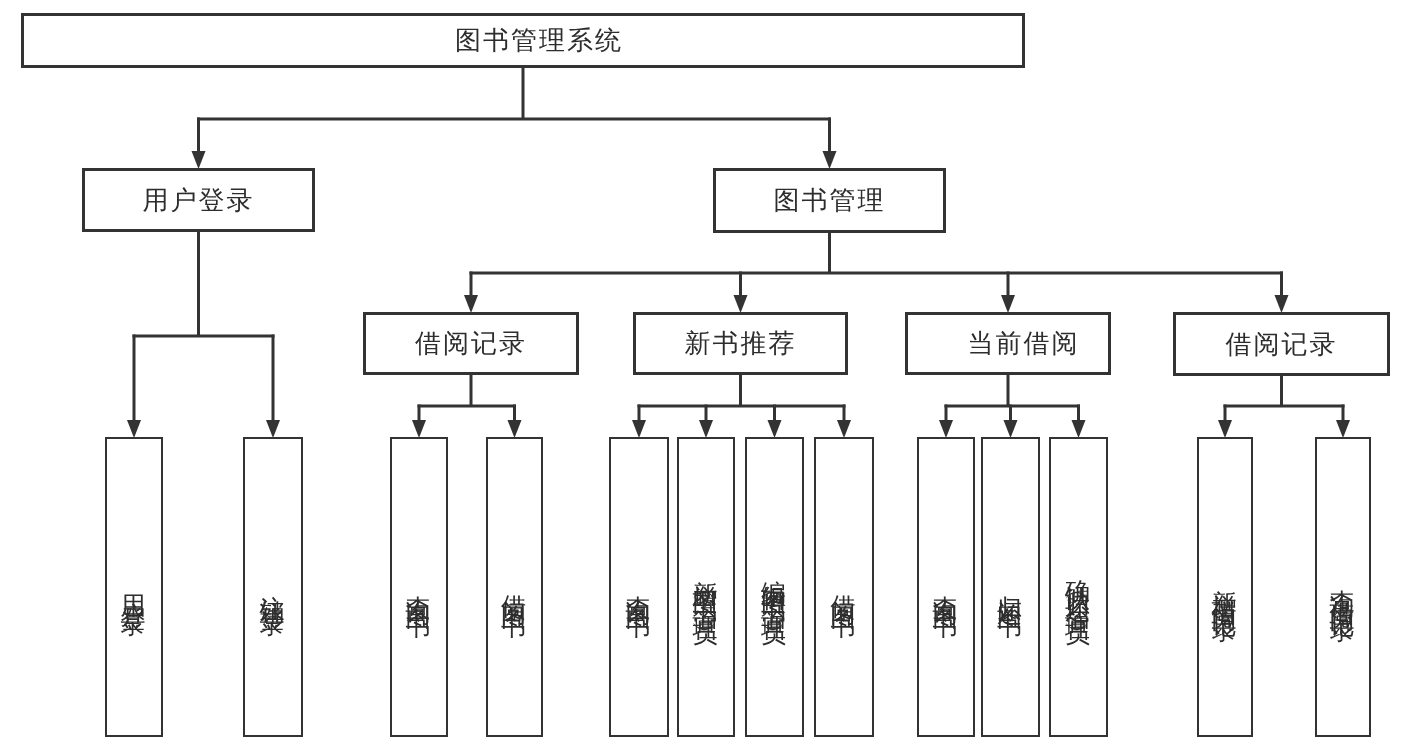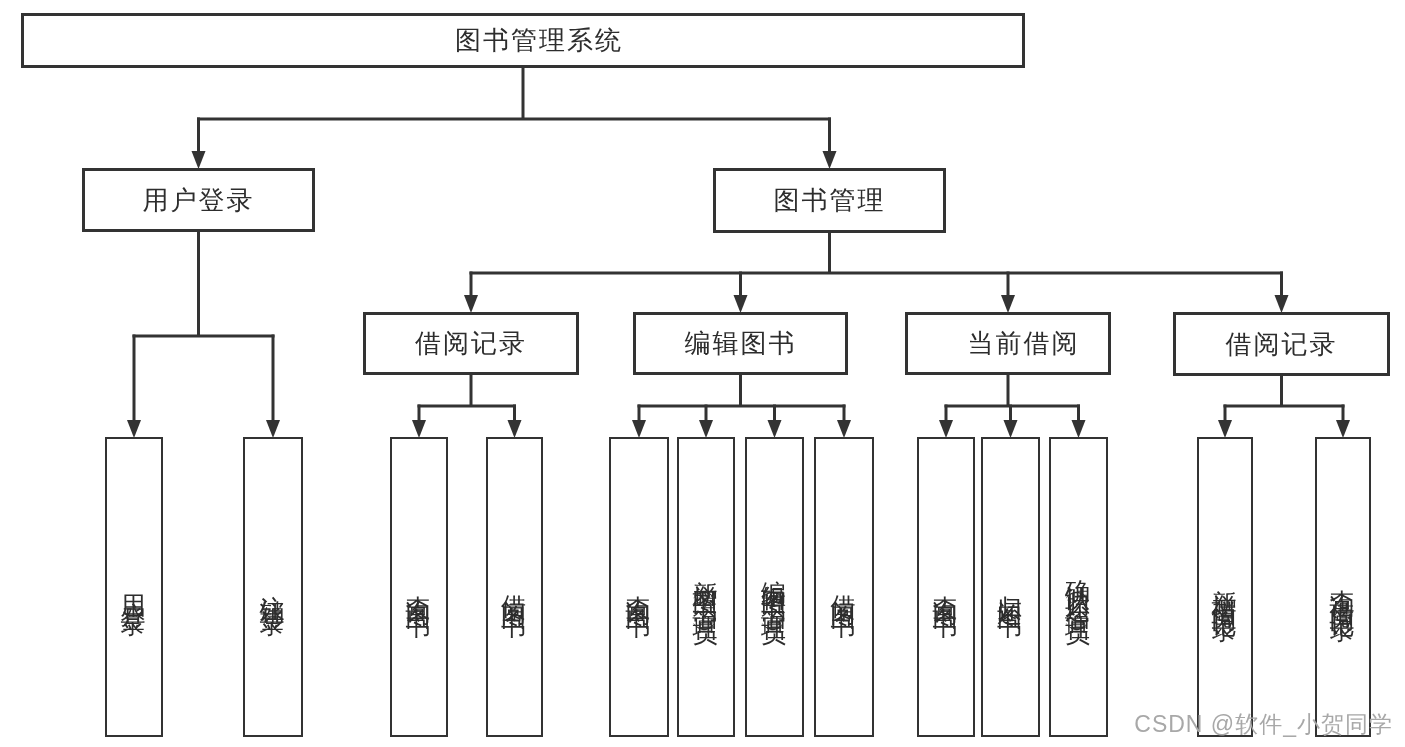--- a/index.html
+++ b/index.html
@@ -115,21 +115,21 @@
       <div class="node h" style="left: 82px; top: 168px; width: 233px; height: 64px;">
         <span>用户登录</span>
       </div>
       <div class="node h" style="left: 713px; top: 168px; width: 233px; height: 65px;">
         <span>图书管理</span>
       </div>
       <div class="node h" style="left: 363px; top: 312px; width: 216px; height: 63px;">
         <span>借阅记录</span>
       </div>
       <div class="node h" style="left: 633px; top: 312px; width: 215px; height: 63px;">
-        <span>编辑图书</span>
+        <span>新书推荐</span>
       </div>
       <div class="node h" style="left: 905px; top: 312px; width: 206px; height: 63px; padding-left: 31px;">
         <span>当前借阅</span>
       </div>
       <div class="node h" style="left: 1173px; top: 312px; width: 217px; height: 64px; font-family: Liberation Serif, serif;">
         <span>借阅记录</span>
       </div>
       <div class="node v" style="left: 105px; top: 437px; width: 58px; height: 300px;">
         <span>用户登录</span>
       </div>
@@ -163,14 +163,13 @@
       <div class="node v" style="left: 1049px; top: 437px; width: 59px; height: 300px;">
         <span>确认归还（管理员）</span>
       </div>
       <div class="node v" style="left: 1197px; top: 437px; width: 56px; height: 300px;">
         <span>新增借阅记录</span>
       </div>
       <div class="node v" style="left: 1315px; top: 437px; width: 56px; height: 300px;">
         <span>查询借阅记录</span>
       </div>
     </div>
-  <div class="watermark">CSDN @软件_小贺同学</div>
 </div>
 
 </body></html>

